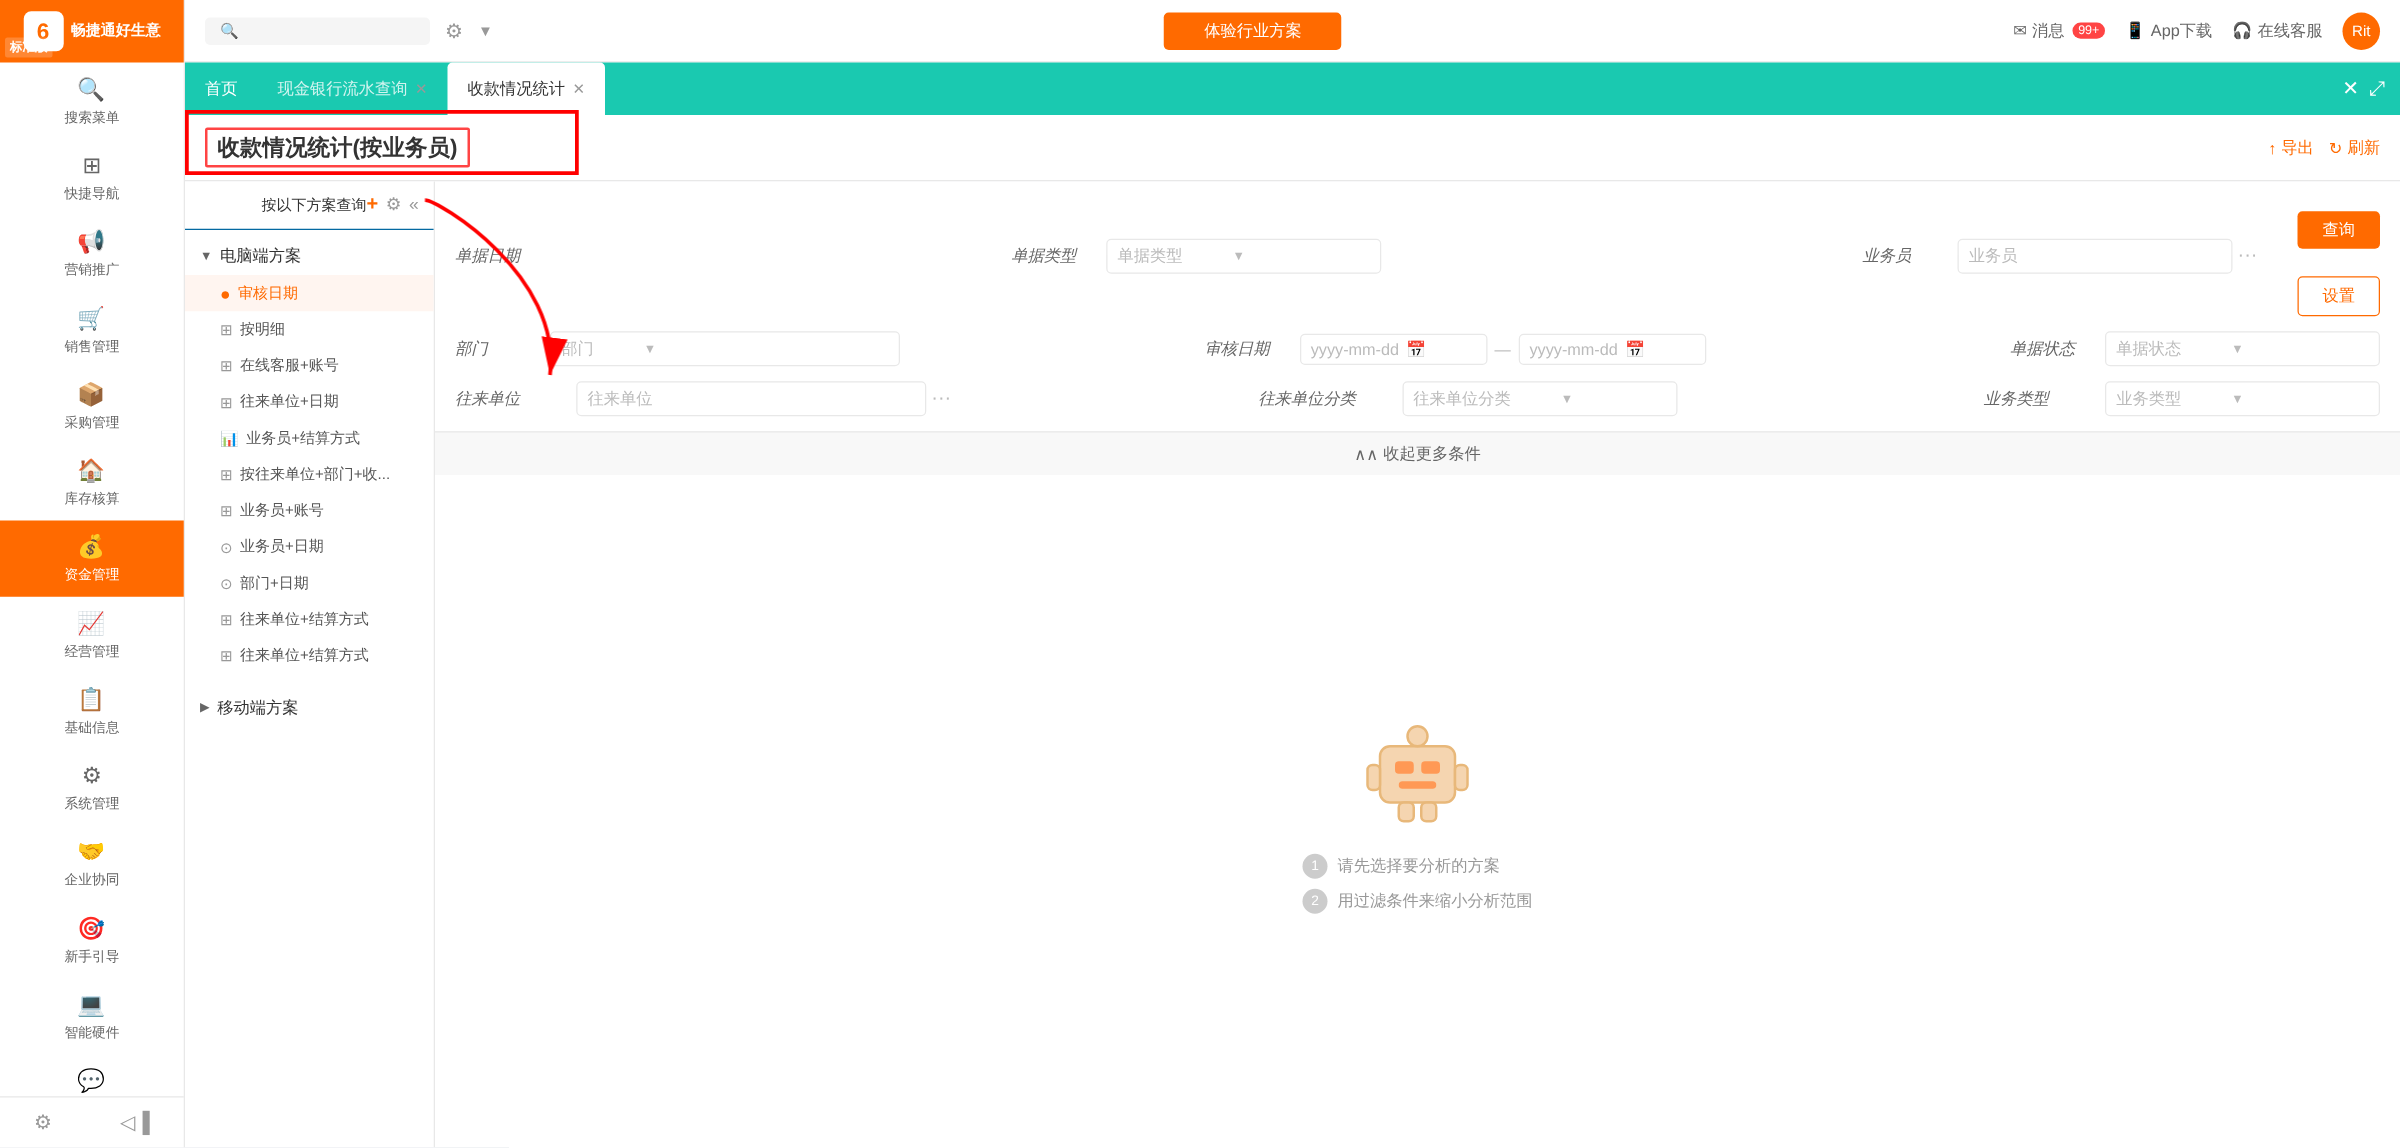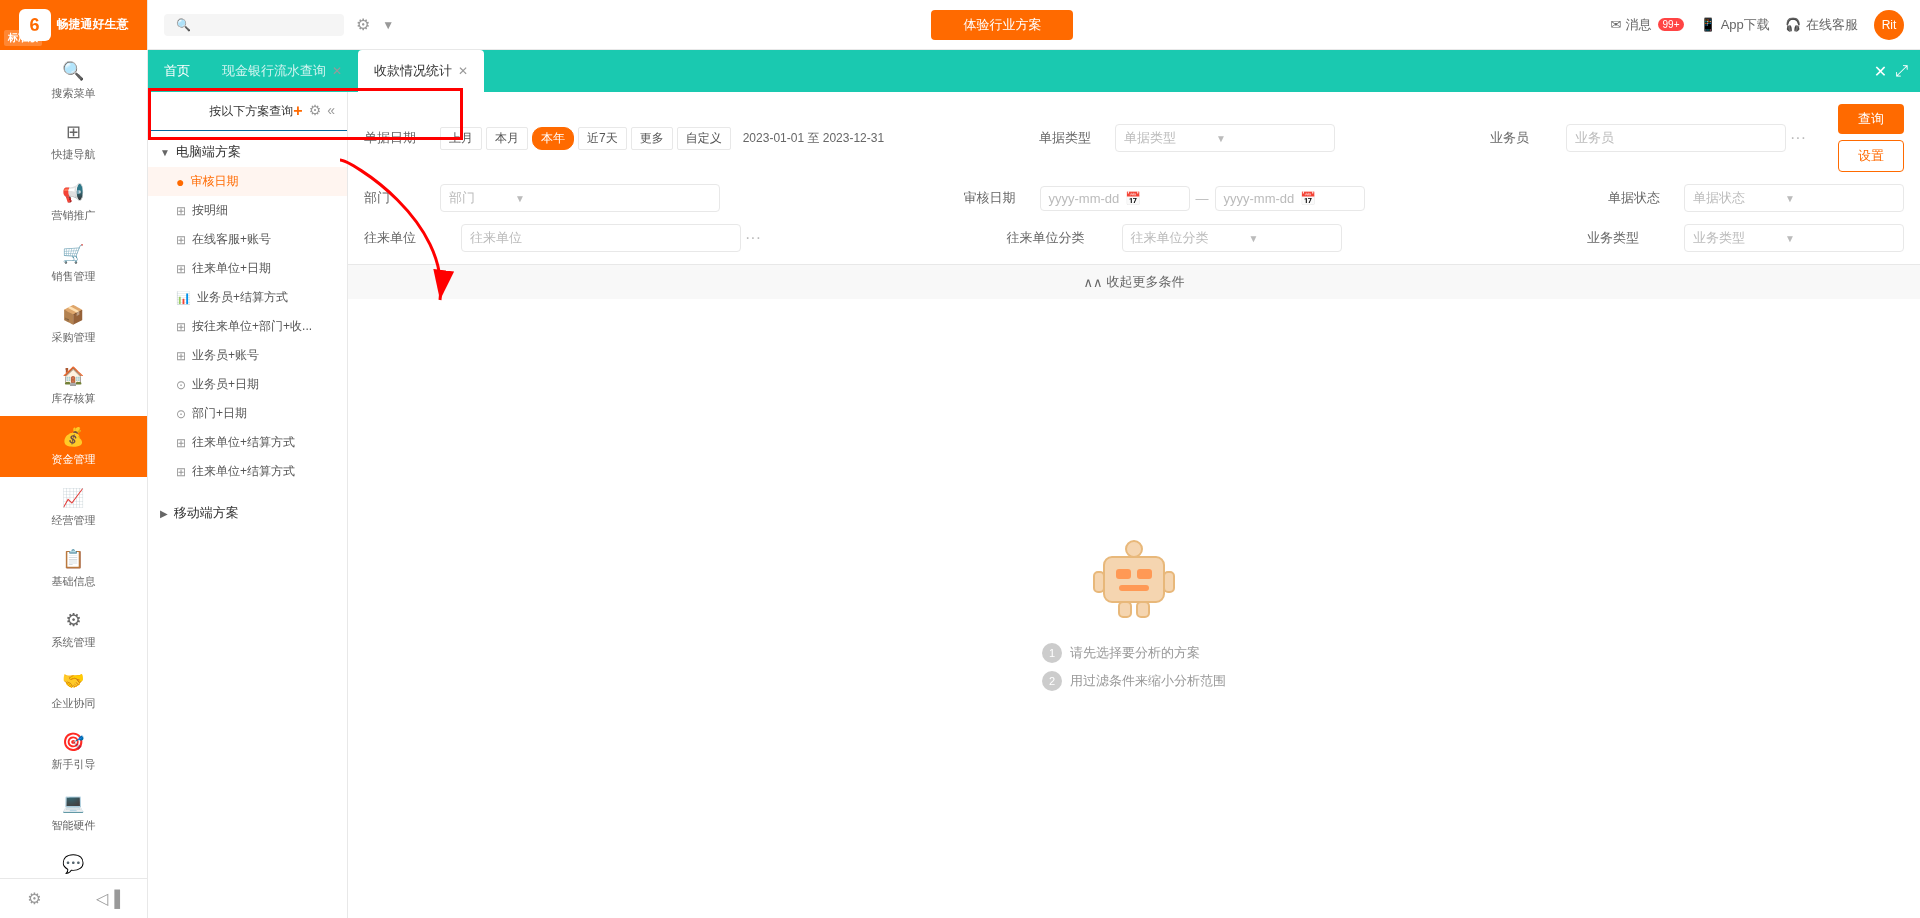--- a/index.html
+++ b/index.html
@@ -54,21 +54,21 @@
     .scheme-header-actions { display: flex; gap: 6px; }
     .scheme-header-actions span { cursor: pointer; color: #666; font-size: 14px; }
     .scheme-group { padding: 6px 0; }
     .scheme-group-title { padding: 6px 12px; display: flex; align-items: center; gap: 6px; font-size: 13px; color: #333; cursor: pointer; }
     .scheme-item { padding: 6px 12px 6px 28px; display: flex; align-items: center; gap: 6px; font-size: 12px; color: #555; cursor: pointer; }
     .scheme-item.active { color: #ff6a00; background: #fff5f0; }
     .scheme-item .item-icon { font-size: 12px; color: #999; }
     .scheme-item.active .item-icon { color: #ff6a00; }
     .filter-row { display: flex; align-items: center; gap: 16px; margin-bottom: 12px; }
     .filter-row:last-child { margin-bottom: 0; }
-    .filter-label { color: #666; font-size: 13px; white-space: nowrap; min-width: 60px; }
+    .filter-label { color: #666; font-size: 13px; white-space: nowrap; min-width: 60px; font-style: italic; }
     .filter-date-btns { display: flex; gap: 4px; align-items: center; }
     .date-btn { padding: 2px 8px; border: 1px solid #e8e8e8; border-radius: 2px; background: #fff; cursor: pointer; font-size: 12px; color: #555; }
     .date-btn.active { background: #ff6a00; color: #fff; border-color: #ff6a00; border-radius: 10px; }
     .date-range { font-size: 12px; color: #666; margin-left: 8px; }
     .filter-select { display: flex; align-items: center; border: 1px solid #e8e8e8; border-radius: 4px; padding: 4px 8px; background: #fff; cursor: pointer; gap: 40px; min-width: 220px; font-size: 13px; color: #999; }
     .filter-select .chevron { color: #bbb; font-size: 10px; }
     .filter-input { border: 1px solid #e8e8e8; border-radius: 4px; padding: 4px 8px; background: #fff; font-size: 13px; color: #999; min-width: 150px; display: flex; align-items: center; gap: 6px; }
     .filter-input .cal-icon { color: #bbb; }
     .dash { color: #bbb; }
     .btn-query { background: #ff6a00; color: #fff; border: none; border-radius: 4px; padding: 6px 20px; cursor: pointer; font-size: 13px; }
@@ -206,20 +206,33 @@
     <div class="tab active">
       <span>收款情况统计</span>
       <span class="tab-close">✕</span>
     </div>
     <div class="tabbar-right">
       <span style="color:#fff;font-size:16px;cursor:pointer;">✕</span>
       <span style="color:#fff;font-size:16px;cursor:pointer;">⤢</span>
     </div>
   </div>
 
+  <div class="page-header">
+    <div class="page-title">收款情况统计(按业务员)</div>
+    <div class="page-actions">
+      <div class="btn-export">
+        <span>↑</span>
+        <span>导出</span>
+      </div>
+      <div class="btn-refresh">
+        <span>↻</span>
+        <span>刷新</span>
+      </div>
+    </div>
+  </div>
 
   <div class="content">
 
     <div class="scheme-panel">
       <div class="scheme-header">
         <span style="font-size:12px;">按以下方案查询</span>
         <div class="scheme-header-actions">
           <span style="font-size:16px;font-weight:bold;color:#ff6a00;">+</span>
           <span style="color:#999;font-size:14px;">⚙</span>
           <span style="color:#999;font-size:14px;">«</span>
@@ -285,44 +298,35 @@
         </div>
       </div>
     </div>
 
     <div class="query-area-container">
       <div class="filter-section">
 
         <div style="padding:12px 16px 0 16px;">
           <div class="filter-row">
             <span class="filter-label">单据日期</span>
-            <div class="filter-date-btns">
-              <button class="date-btn">上月</button>
-              <button class="date-btn">本月</button>
-              <button class="date-btn active">本年</button>
-              <button class="date-btn">近7天</button>
-              <button class="date-btn">更多</button>
-              <button class="date-btn">自定义</button>
-              <span class="date-range">2023-01-01 至 2023-12-31</span>
-            </div>
             <div style="flex:1;"></div>
             <span class="filter-label">单据类型</span>
             <div class="filter-select" style="flex:0 0 220px;">
               <span style="color:#bbb;font-size:13px;">单据类型</span>
               <span class="chevron">▼</span>
             </div>
             <div style="flex:1;"></div>
             <span class="filter-label">业务员</span>
             <div style="display:flex;align-items:center;gap:4px;">
               <div class="filter-select" style="flex:0 0 180px;">
                 <span style="color:#bbb;font-size:13px;">业务员</span>
               </div>
               <span style="color:#bbb;cursor:pointer;font-size:16px;">···</span>
             </div>
-            <div style="display:flex;flex-direction:column;gap:6px;margin-left:16px;">
+            <div style="display:flex;flex-direction:column;gap:22px;margin-left:16px;margin-top:12px;">
               <button class="btn-query">查询</button>
               <button class="btn-settings">设置</button>
             </div>
           </div>
 
           <div class="filter-row">
             <span class="filter-label">部门</span>
             <div class="filter-select" style="flex:0 0 280px;">
               <span style="color:#bbb;font-size:13px;">部门</span>
               <span class="chevron">▼</span>

